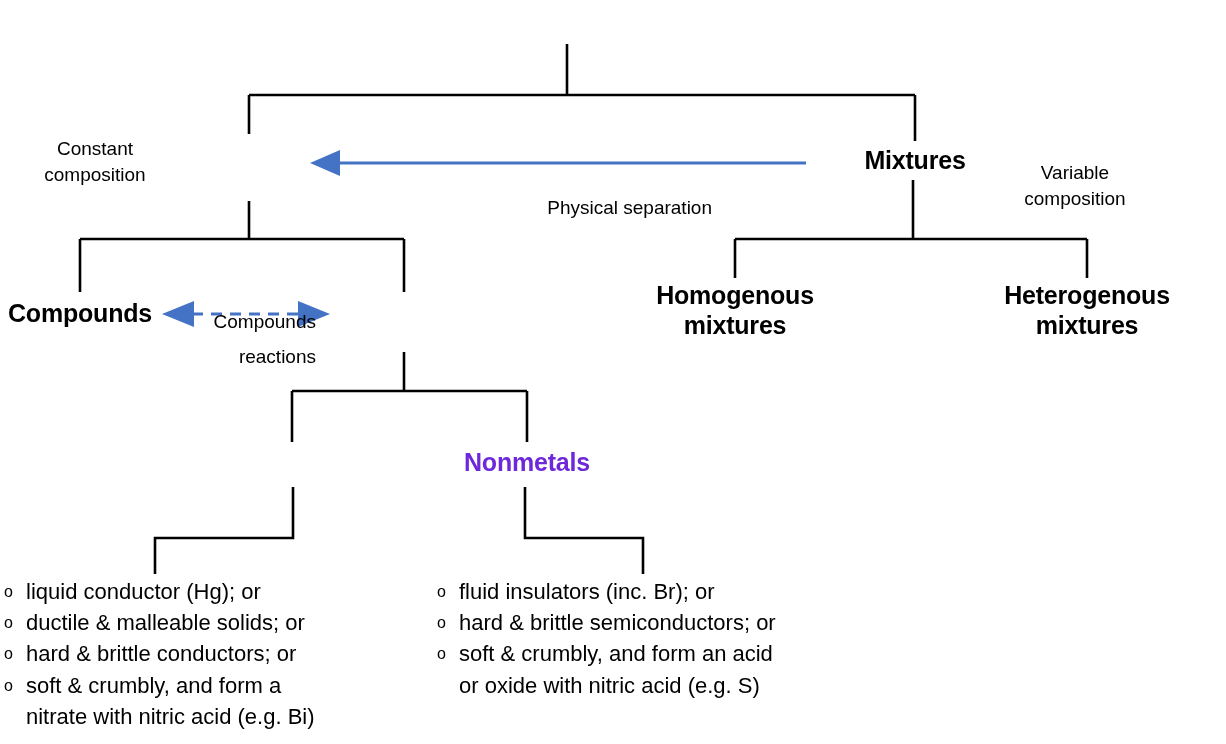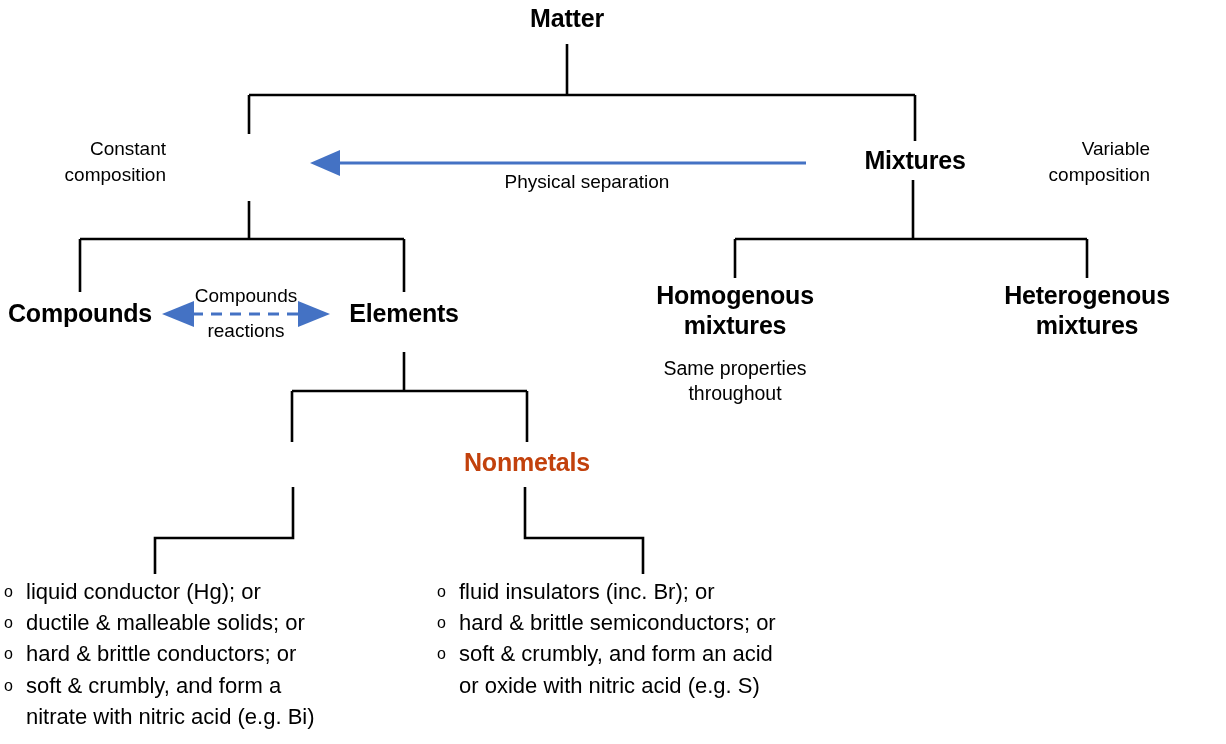--- a/index.html
+++ b/index.html
@@ -30,42 +30,43 @@
     text-align: center;
     line-height: 1.18;
     white-space: pre-line;
   }
   .node-title {
     font-weight: bold;
     font-size: 25px;
     letter-spacing: -0.2px;
   }
   .node-title.red {
-    color: #c2410c;
+    color: #6d28d9;
   }
   .side-note {
     position: absolute;
     font-size: 19px;
     line-height: 1.35;
-    text-align: right;
+    text-align: center;
     white-space: pre-line;
   }
   .sub-note {
     position: absolute;
     font-size: 19.5px;
     line-height: 1.3;
     text-align: center;
     white-space: pre-line;
   }
   .edge-label {
     position: absolute;
     font-size: 19px;
     line-height: 1.3;
-    text-align: center;
+    text-align: right;
     white-space: pre-line;
+    margin-top: 26px;
   }
   .bullet-list {
     position: absolute;
     font-size: 22px;
     line-height: 1.42;
   }
   .bullet-row {
     display: flex;
     align-items: flex-start;
   }
@@ -120,46 +121,42 @@
       <polygon points="310,163 340,150 340,176" fill="#4472C4"></polygon>
     </g>
 
     <g>
       <line x1="192" y1="314" x2="300" y2="314" stroke="#4472C4" stroke-width="3.2" stroke-dasharray="11,8"></line>
       <polygon points="162,314 194,301 194,327" fill="#4472C4"></polygon>
       <polygon points="330,314 298,301 298,327" fill="#4472C4"></polygon>
     </g>
   </svg>
 
-  <div class="node node-title" style="left:467px; top:4px; width:200px;">Matter</div>
 
 
   <div class="node node-title" style="left:815px; top:146px; width:200px;">Mixtures</div>
 
   <div class="node node-title" style="left:-20px; top:299px; width:200px;">Compounds</div>
 
-  <div class="node node-title" style="left:304px; top:299px; width:200px;">Elements</div>
 
   <div class="node node-title" style="left:625px; top:281px; width:220px;">Homogenous
 mixtures</div>
 
   <div class="node node-title" style="left:977px; top:281px; width:220px;">Heterogenous
 mixtures</div>
 
 
   <div class="node node-title red" style="left:427px; top:448px; width:200px;">Nonmetals</div>
 
   <div class="side-note" style="left:24px; top:136px; width:142px;">Constant
 composition</div>
 
-  <div class="side-note" style="left:1000px; top:136px; width:150px;">Variable
+  <div class="side-note" style="left:1000px; top:160px; width:150px;">Variable
 composition</div>
 
-  <div class="sub-note" style="left:625px; top:356px; width:220px;">Same properties
-throughout</div>
 
 
   <div class="edge-label" style="left:462px; top:170px; width:250px;">Physical separation</div>
 
   <div class="edge-label" style="left:176px; top:284px; width:140px;">Compounds</div>
 
   <div class="edge-label" style="left:176px; top:319px; width:140px;">reactions</div>
 
   <div class="bullet-list" id="metals-list" style="left:4px; top:576px; width:420px;">
       <div class="bullet-row">

